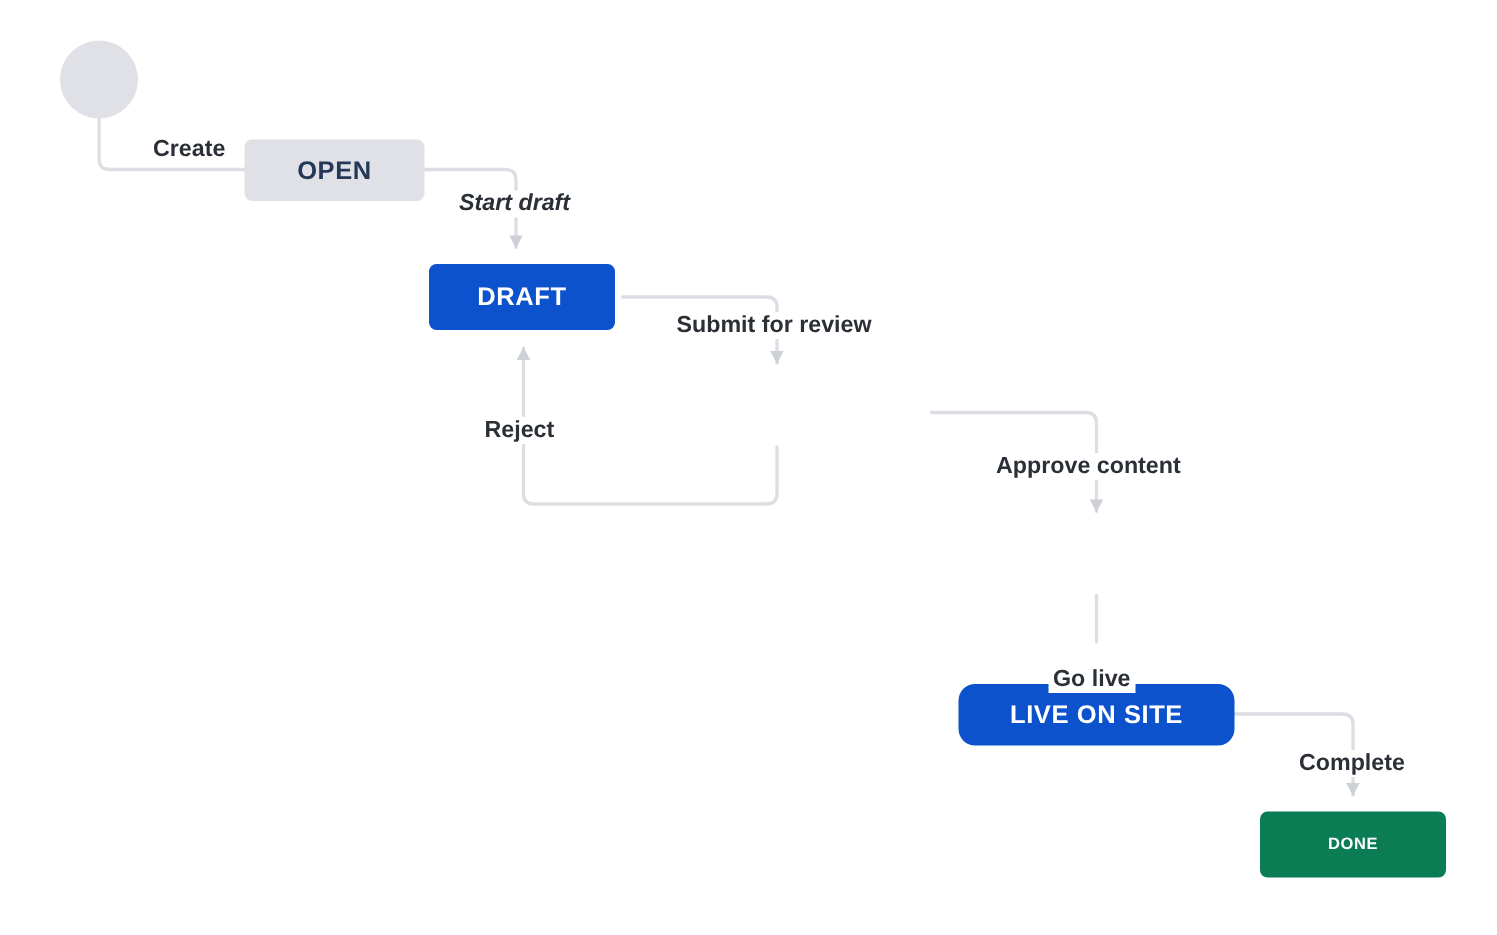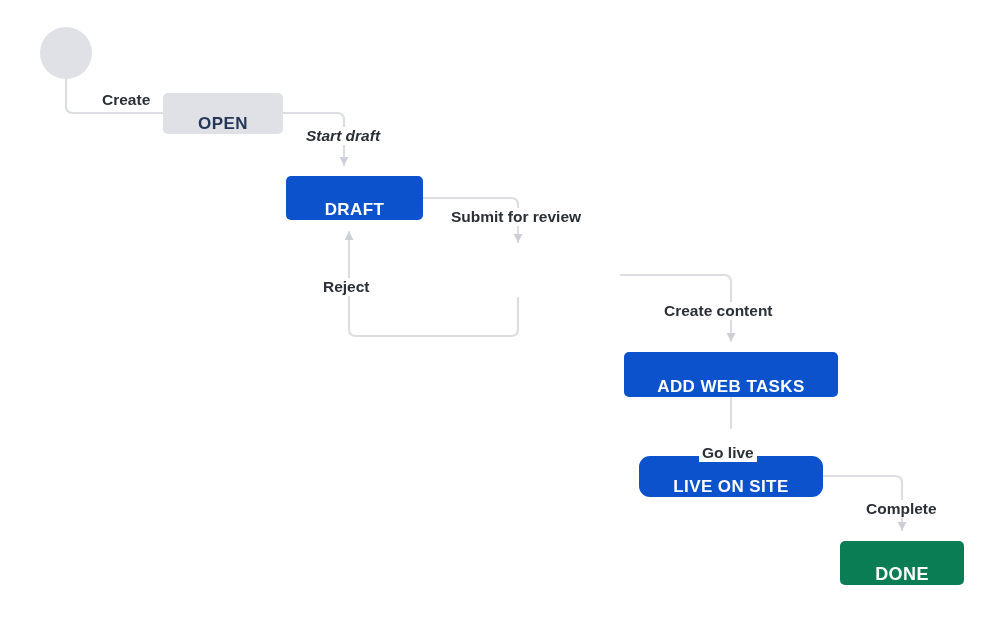--- a/index.html
+++ b/index.html
@@ -23,42 +23,42 @@
     position: absolute;
     left: 0;
     top: 0;
     width: 998px;
     height: 623px;
   }
   .node {
     position: absolute;
     box-sizing: border-box;
     display: flex;
-    align-items: flex-end;
+    align-items: center;
     justify-content: center;
     border-radius: 5px;
     font-weight: bold;
     letter-spacing: 0.4px;
     white-space: nowrap;
     user-select: none;
   }
   .node-open {
     background: #dfe1e6;
     color: #253858;
     font-size: 17px;
   }
   .node-blue {
     background: #0b52cc;
     color: #ffffff;
     font-size: 17px;
   }
   .node-green {
     background: #0a7d55;
     color: #ffffff;
-    font-size: 18px;
+    font-size: 11px;
   }
   .start-node {
     position: absolute;
     border-radius: 50%;
     background: #dfe1e6;
   }
   .edge-label {
     position: absolute;
     color: #2b2f36;
     font-size: 15.5px;
@@ -101,44 +101,41 @@
       <path d="M823,476 L895,476 Q902,476 902,483 L902,530" marker-end="url(#arrowdown)"></path>
     </g>
   </svg>
 
   <div class="start-node" style="left:40px; top:27px; width:52px; height:52px;"></div>
 
   <div class="node node-open" style="left:163px; top:93px; width:120px; height:41px;">
     <span>OPEN</span>
   </div>
 
-  <div class="node node-blue" style="left:286px; top:176px; width:137px; height:44px;">
+  <div class="node node-blue" style="left:286px; top:176px; width:124px; height:44px;">
     <span>DRAFT</span>
   </div>
 
 
-  <div class="node node-blue" style="left:624px; top:352px; width:214px; height:45px;">
-    <span>ADD WEB TASKS</span>
-  </div>
 
   <div class="node node-blue" style="left:639px; top:456px; width:184px; height:41px;border-radius:11px;">
     <span>LIVE ON SITE</span>
   </div>
 
   <div class="node node-green" style="left:840px; top:541px; width:124px; height:44px;">
     <span>DONE</span>
   </div>
 
   <div class="edge-label" style="left:99px; top:91px;">Create</div>
 
   <div class="edge-label" style="left:303px; top:127px;font-style:italic;">Start draft</div>
 
   <div class="edge-label" style="left:448px; top:208px;">Submit for review</div>
 
   <div class="edge-label" style="left:320px; top:278px;">Reject</div>
 
-  <div class="edge-label" style="left:661px; top:302px;">Create content</div>
+  <div class="edge-label" style="left:661px; top:302px;">Approve content</div>
 
   <div class="edge-label" style="left:699px; top:444px;">Go live</div>
 
   <div class="edge-label" style="left:863px; top:500px;">Complete</div>
 
 </div>
 
 </body></html>

